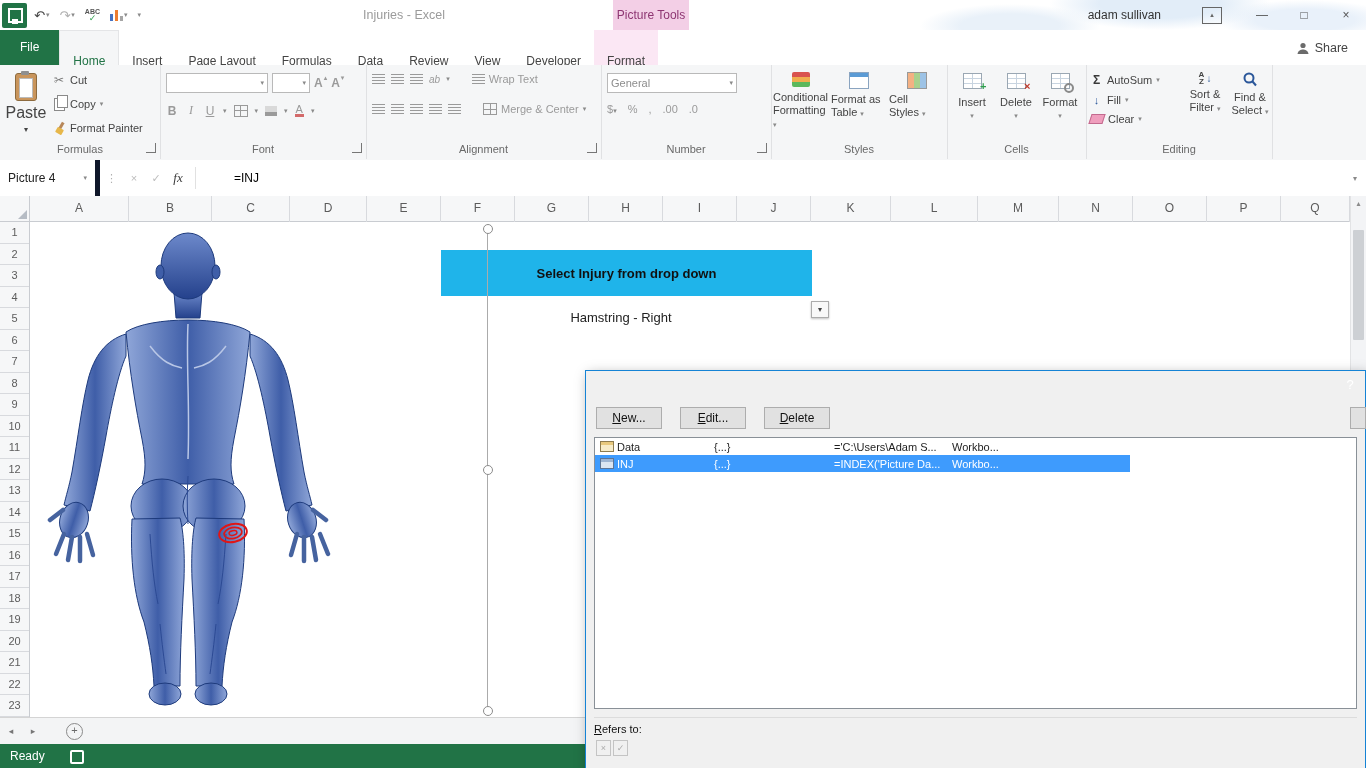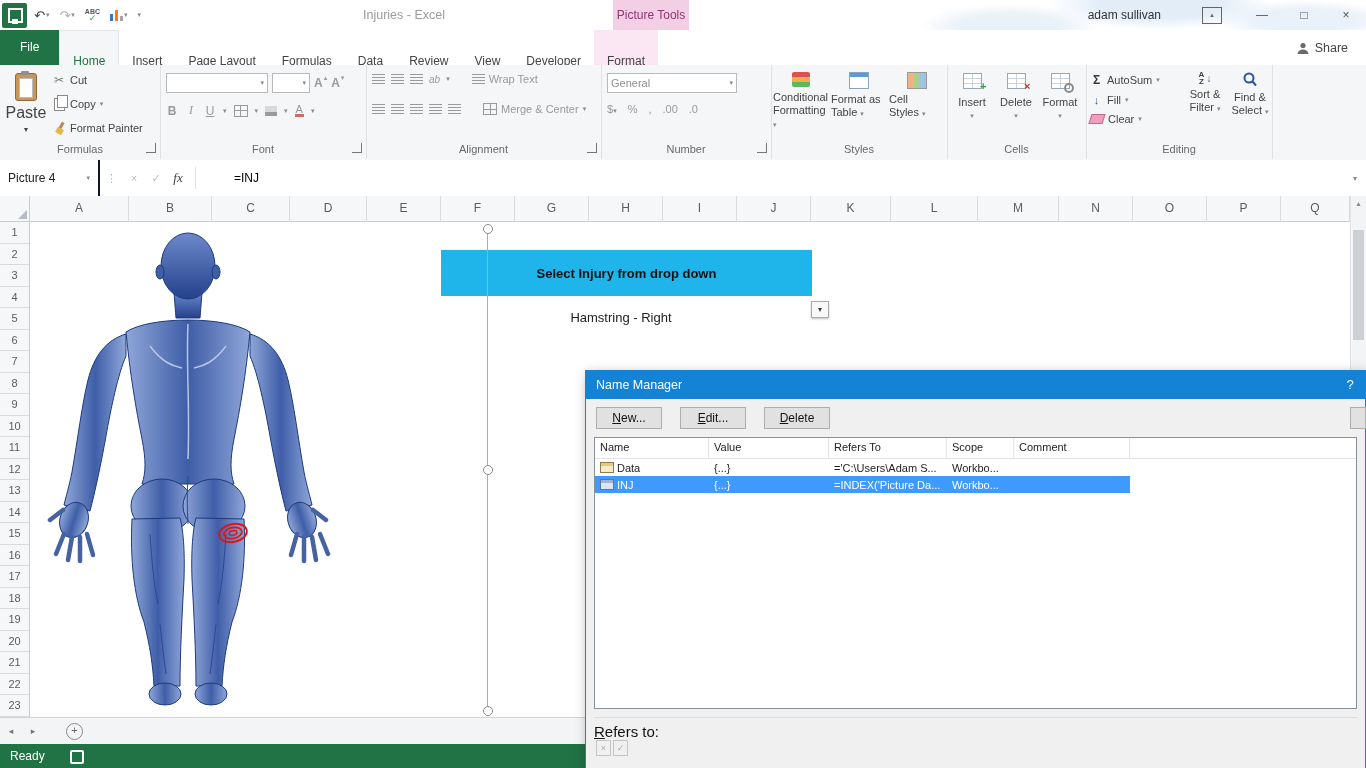--- a/index.html
+++ b/index.html
@@ -110,21 +110,21 @@
   .fill-dn{color:#2b579a;font-weight:bold;width:13px;text-align:center}
   .eraser{width:12px;height:8px;background:#ef9ebd;border:1px solid #c26a8e;transform:skewX(-18deg)}
   .ebig{position:absolute;top:6px;width:46px;text-align:center;font-size:11px;color:#444;line-height:13px}
   #edit-sort{left:96px}#edit-find{left:144px;width:40px}
   .sort-ic{display:flex;align-items:center;justify-content:center;gap:2px;margin-bottom:3px}
   .sort-az{display:flex;flex-direction:column;font-size:8px;font-weight:bold;color:#444;line-height:7px}
   .sort-dn{color:#2b579a;font-size:10px;font-weight:bold}
 
   
   #fbar{position:absolute;left:0;top:160px;width:1366px;height:36px;background:#fff;border-bottom:1px solid #d6d6d6;display:flex;align-items:center}
-  .namebox{width:100px;height:100%;display:flex;align-items:center;justify-content:space-between;padding:0 8px;font-size:12px;color:#222;box-sizing:border-box;border-right:2px solid #0f172a}
+  .namebox{width:100px;height:100%;display:flex;align-items:center;justify-content:space-between;padding:0 8px;font-size:12px;color:#222;box-sizing:border-box;border-right:5px solid #0f172a}
   .fb-dots{color:#b0b0b0;font-size:11px;padding:0 6px}
   .fb-btn{width:22px;text-align:center;font-size:11px}
   .fb-btn.dis{color:#bcbcbc}
   .fb-btn.fx{font-style:italic;font-family:"Liberation Serif",serif;color:#3c3c3c;font-size:13px}
   .fb-sep{width:1px;height:22px;background:#e1e1e1;margin:0 6px}
   .fb-text{flex:1;font-size:12px;color:#000;padding-left:32px}
   .fb-expand{width:22px;color:#8a8a8a;font-size:8px;text-align:center}
 
   
   #corner{position:absolute;left:0;top:196px;width:30px;height:26px;background:#f6f7f8;border-right:1px solid #c9ccd1;border-bottom:1px solid #c9ccd1;box-sizing:border-box}
@@ -172,21 +172,21 @@
   #nm-header{display:flex;height:20px;border-bottom:1px solid #e3e3e3}
   .nm-hcell{box-sizing:border-box;border-right:1px solid #e3e3e3;padding:3px 0 0 5px;font-size:11px;color:#222}
   .nm-row{display:flex;height:17px;align-items:center;width:535px}
   .nm-row.selected{background:#3e9bfd}
   .nm-cell{box-sizing:border-box;padding-left:5px;font-size:11px;color:#1e1e1e;white-space:nowrap;overflow:hidden;display:flex;align-items:center;gap:3px}
   .nm-row.selected .nm-cell{color:#fff}
   .nm-icon{display:inline-block;width:12px;height:9px;border:1px solid #8e7c4f;background:linear-gradient(180deg,#e8c97e 0 3px,#f7ecc9 3px);flex:none}
   .nm-icon.blue{border-color:#5d7596;background:linear-gradient(180deg,#9db4d2 0 3px,#dbe5f1 3px)}
   .nm-sep{position:absolute;left:8px;right:8px;top:346px;border-top:1px solid #dcdcdc}
   .nm-refers{position:absolute;left:8px;top:352px;right:8px;height:44px}
-  .nm-rlabel{font-size:15px;color:#111}
+  .nm-rlabel{font-size:11px;color:#111}
   .nm-rlabel::first-letter{text-decoration:underline}
   .nm-mini{position:absolute;top:17px;width:15px;height:16px;background:#f0f0f0;border:1px solid #c4c4c4;color:#ababab;font-size:9px;text-align:center;line-height:15px;box-sizing:border-box}
   #nm-x{left:2px}#nm-ok{left:19px}
   .nm-rbox{position:absolute;left:48px;top:16px;right:2px;height:18px;background:#fff;border:1px solid #9aa0a6;
     font-size:11px;line-height:17px;padding:0 4px;white-space:nowrap;overflow:hidden;color:#000;box-sizing:border-box}
 </style>
 </head>
 <body>
 
 <div id="app">
@@ -579,38 +579,28 @@
     <span class="snav">▸</span>
     <span class="addtab">+</span>
   </div>
 
   <div id="sbar" style="background: rgb(33, 115, 70);">
     <span class="ready">Ready</span>
     <span class="macro-ic"></span>
   </div>
 
   <div id="name-manager" style="border-color: rgb(21, 131, 213);">
-    <div class="nm-title" style="background: rgb(21, 131, 213);">
-      <span>Name Manager</span>
-    </div>
     <span class="nm-help">?</span>
     <div class="nm-btnrow">
       <button class="nm-btn">New...</button>
       <button class="nm-btn">Edit...</button>
       <button class="nm-btn">Delete</button>
     </div>
     <div id="nm-filter"></div>
     <div class="nm-list">
-      <div id="nm-header">
-          <div class="nm-hcell" style="width: 114px;">Name</div>
-          <div class="nm-hcell" style="width: 120px;">Value</div>
-          <div class="nm-hcell" style="width: 118px;">Refers To</div>
-          <div class="nm-hcell" style="width: 67px;">Scope</div>
-          <div class="nm-hcell" style="width: 116px;">Comment</div>
-        </div>
       <div id="nm-rows">
           <div class="nm-row">
             <div class="nm-cell" style="width: 114px;">
               <span class="nm-icon"></span>
               <span>Data</span>
             </div>
             <div class="nm-cell" style="width: 120px;">{...}</div>
             <div class="nm-cell" style="width: 118px;">='C:\Users\Adam S...</div>
             <div class="nm-cell" style="width: 67px;">Workbo...</div>
             <div class="nm-cell" style="width: 116px;"></div>

